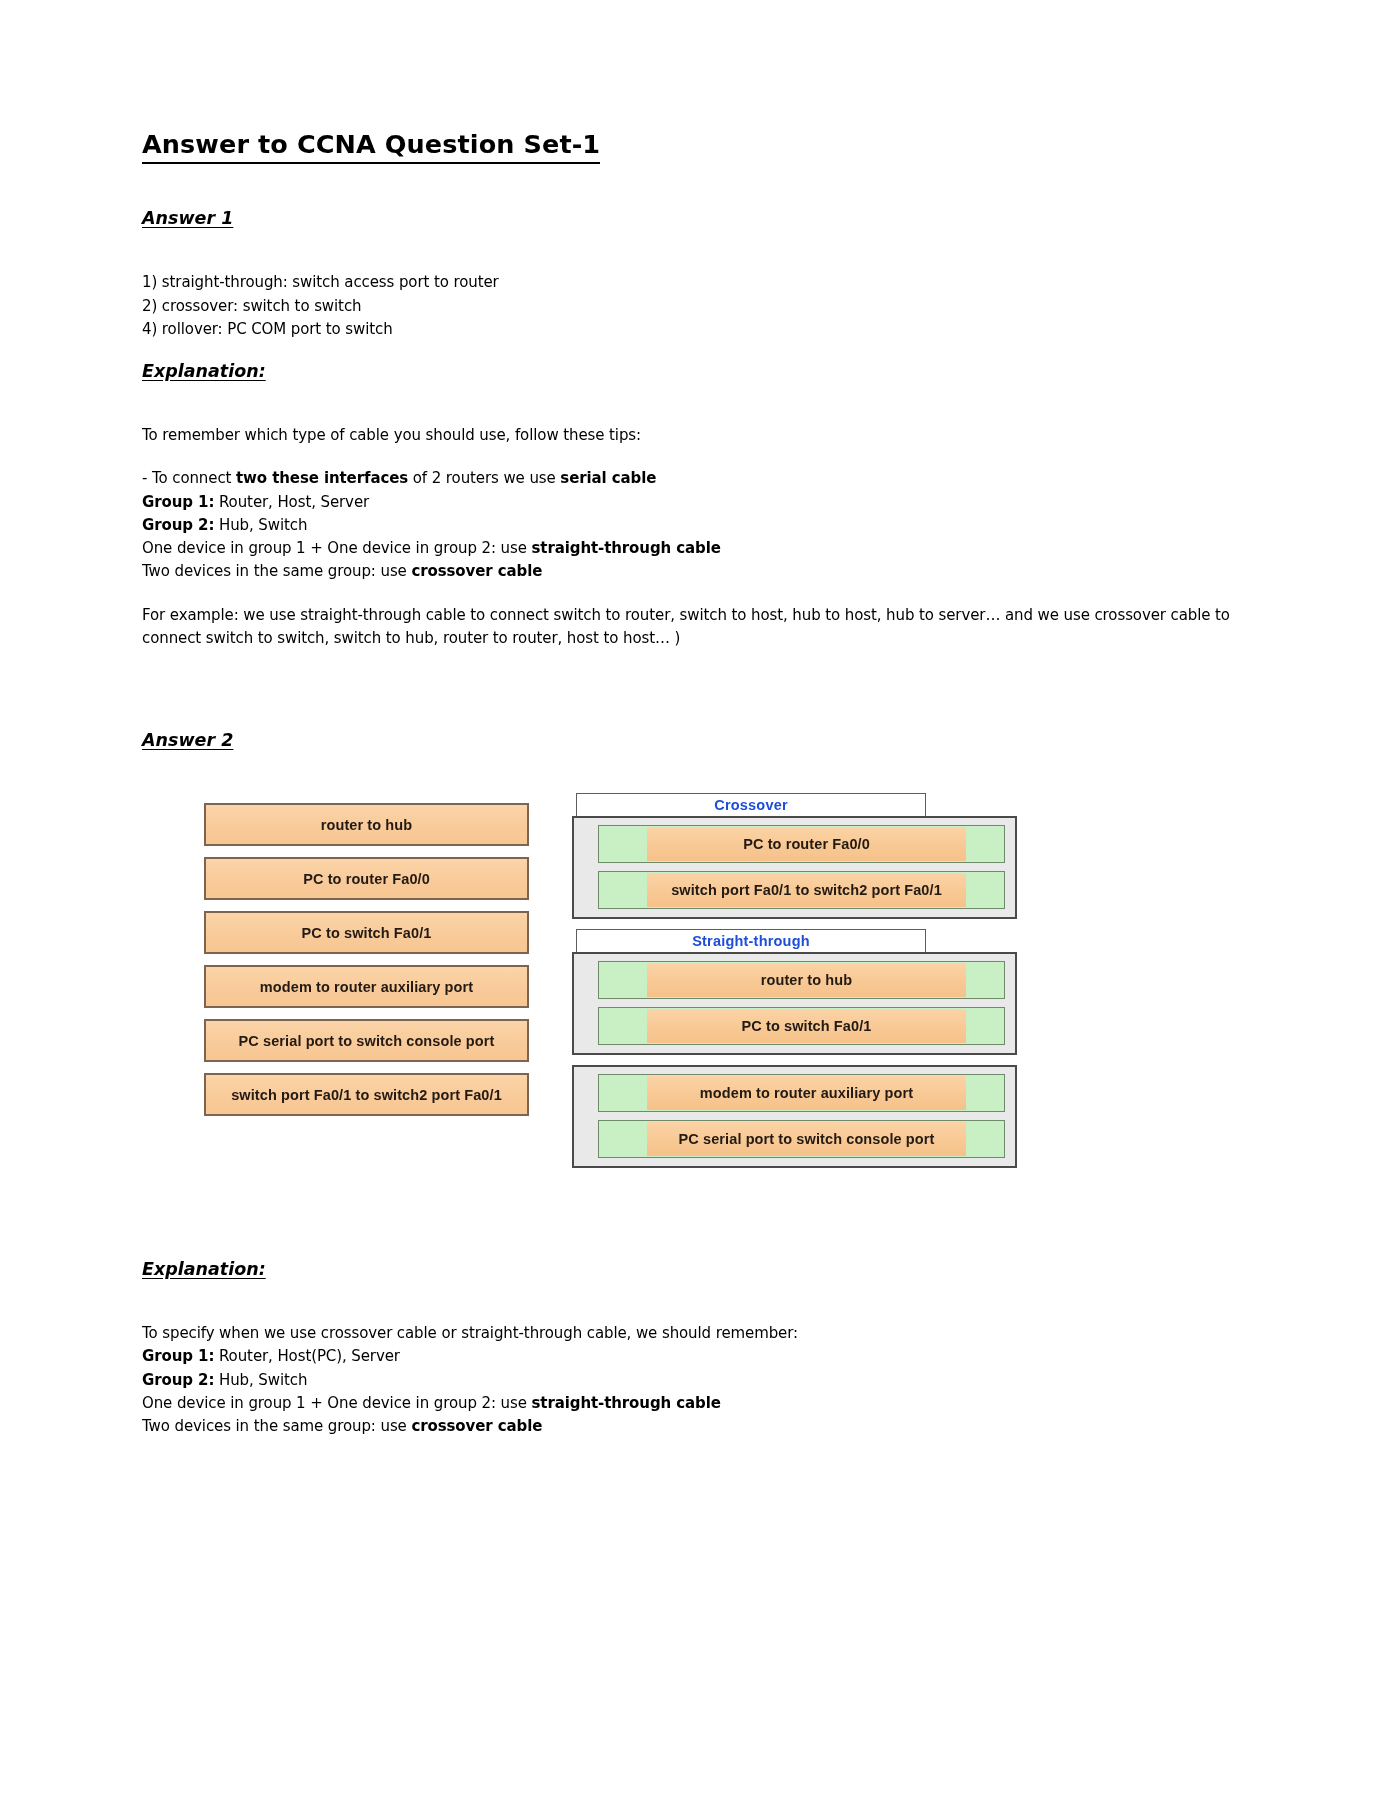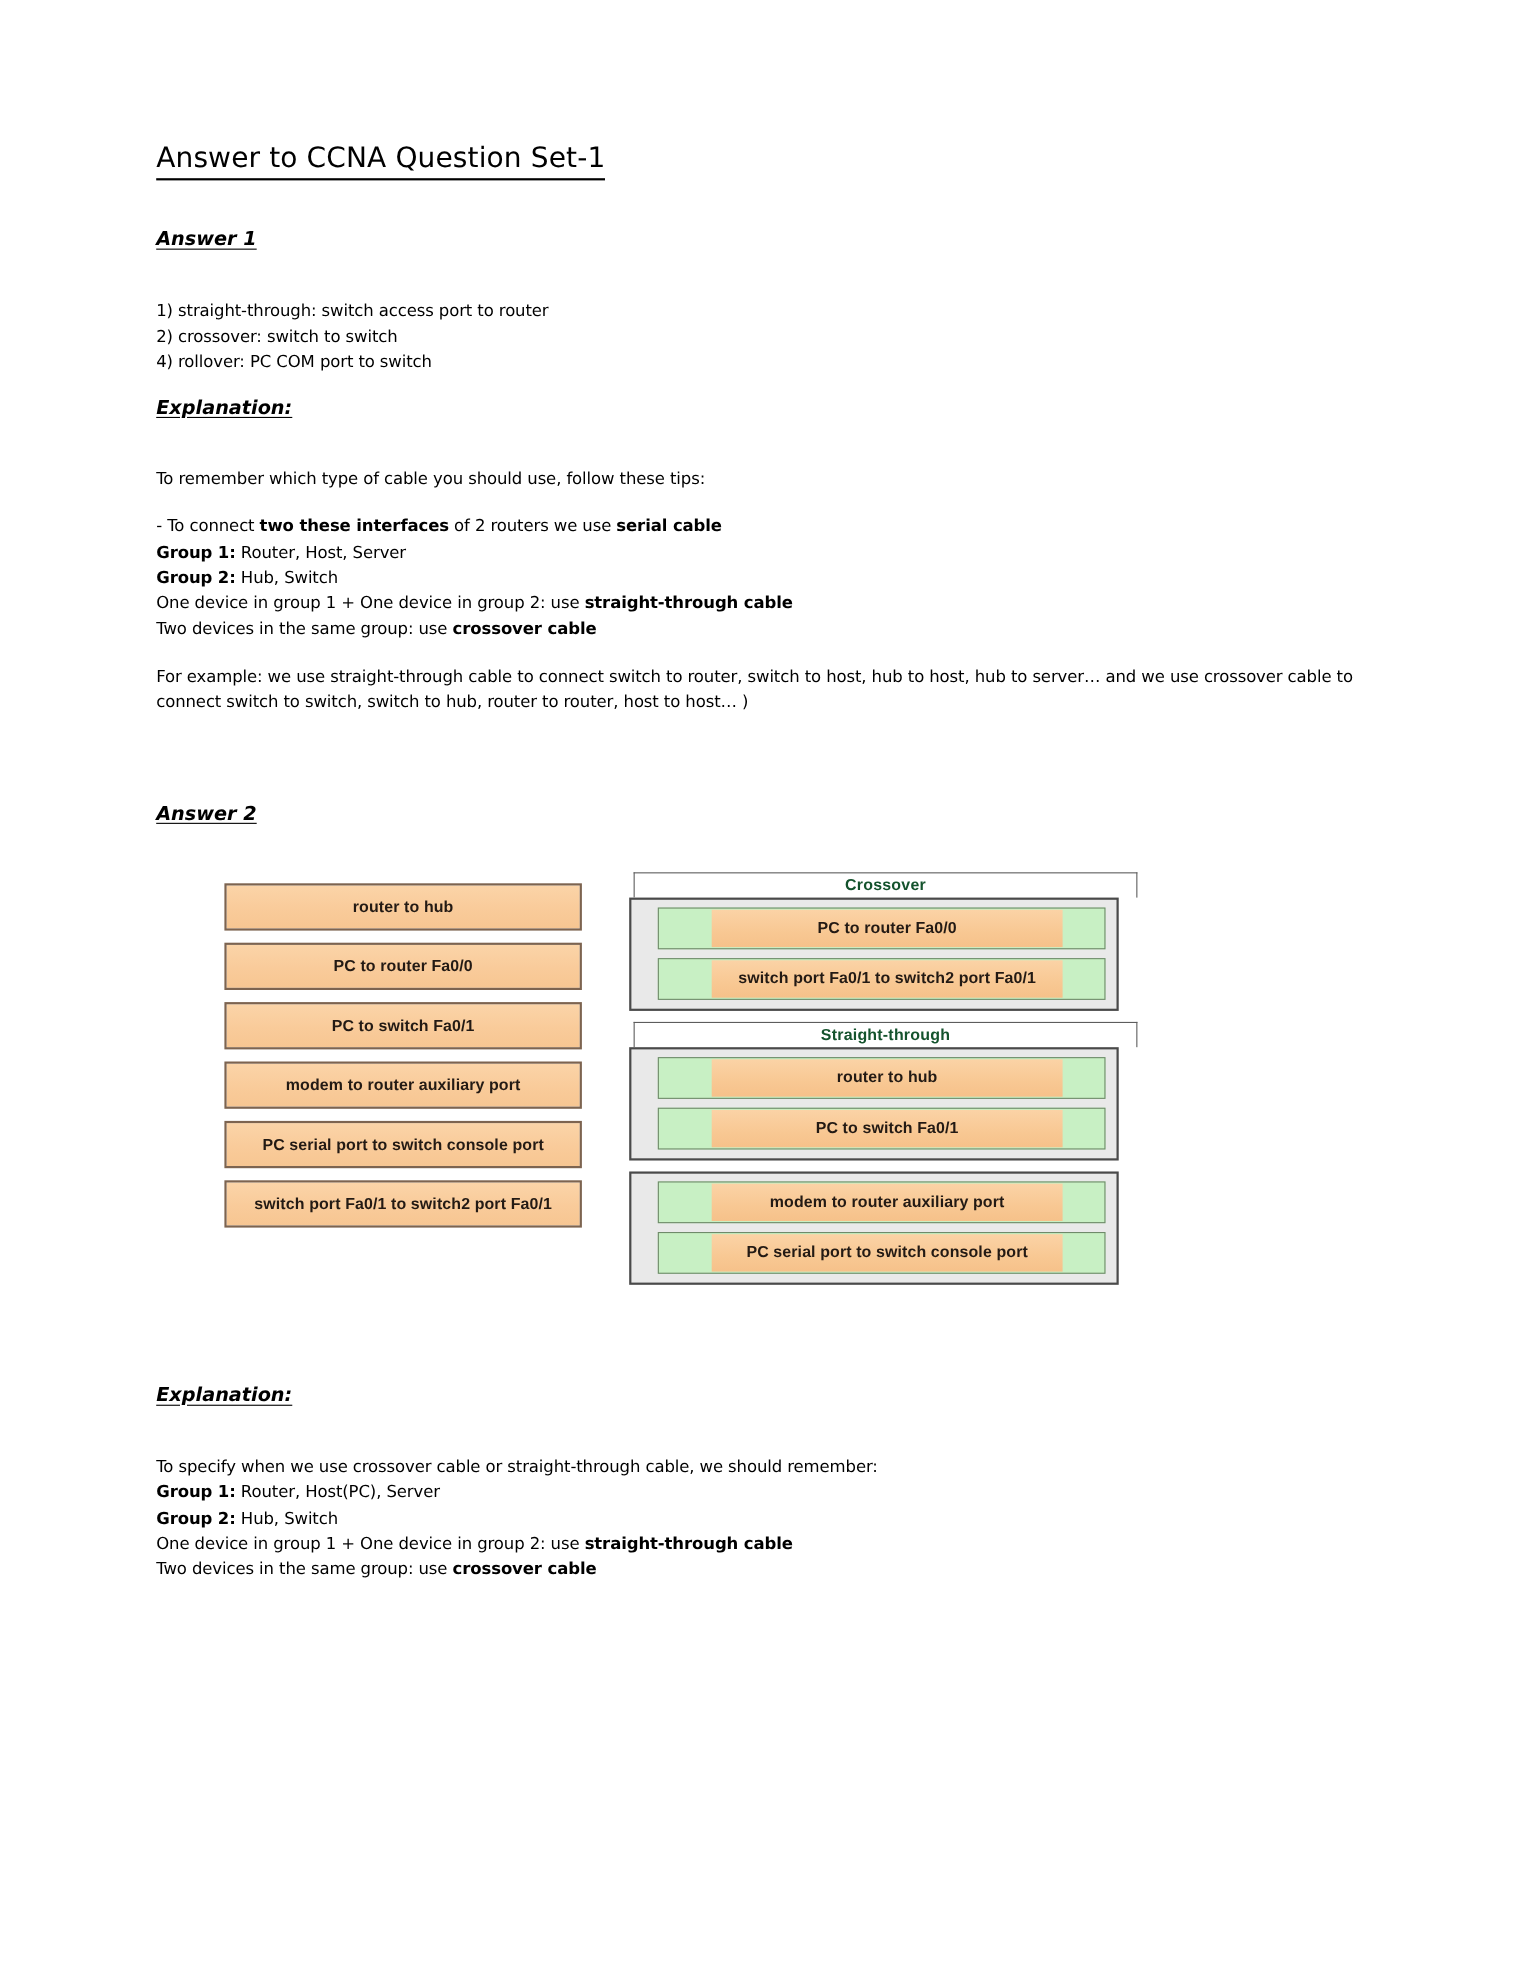--- a/index.html
+++ b/index.html
@@ -25,21 +25,21 @@
   .content {
     position: absolute;
     left: 142px;
     top: 130px;
     width: 1105px;
   }
 
   
   .doc-title {
     font-size: 25.5px;
-    font-weight: normal;
+    font-weight: bold;
     letter-spacing: 0.1px;
     margin: 0 0 44px 0;
     padding-bottom: 3px;
     display: inline-block;
     border-bottom: 2px solid #000;
     line-height: 1.15;
   }
   .title-wrap { line-height: 1; }
 
   .sec-head {
@@ -113,23 +113,23 @@
     border: 1.5px solid #5d5d5d;
     border-bottom: none;
     background: #ffffff;
     box-sizing: border-box;
     display: flex;
     align-items: center;
     justify-content: center;
     font-family: "Liberation Sans", sans-serif;
     font-size: 14.5px;
     font-weight: bold;
-    color: #14532d;
+    color: #1d4ed8;
     letter-spacing: 0.2px;
-    width: 458px;
+    width: 350px;
     margin-left: 4px;
   }
   .group-body {
     border: 2px solid #4a4a4a;
     background: #e9e9e9;
     box-sizing: border-box;
     padding: 7px 10px 8px 24px;
     width: 445px;
   }
   .item-row {

